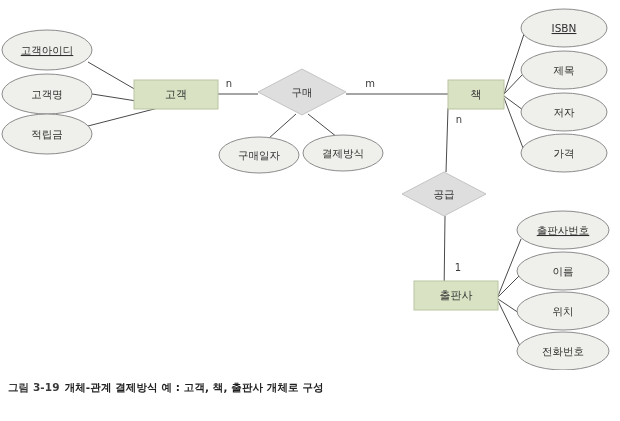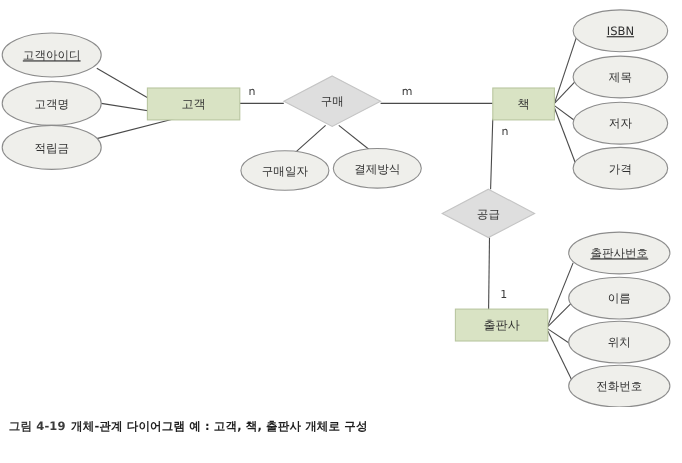--- a/index.html
+++ b/index.html
@@ -225,14 +225,14 @@
 
     <text class="card-label" x="229" y="84">n</text>
     <text class="card-label" x="370" y="84">m</text>
     <text class="card-label" x="459" y="120">n</text>
     <text class="card-label" x="458" y="268">1</text>
 
   </svg>
 </div>
 
 <div id="caption">
-  <span class="fig-no">그림 4-19</span><span class="fig-text">개체-관계 다이어그램 예 : 고객, 책, 출판사 개체로 구성</span>
+  <span class="fig-no">그림 3-19</span><span class="fig-text">개체-관계 결제방식 예 : 고객, 책, 출판사 개체로 구성</span>
 </div>
 
 </body></html>

